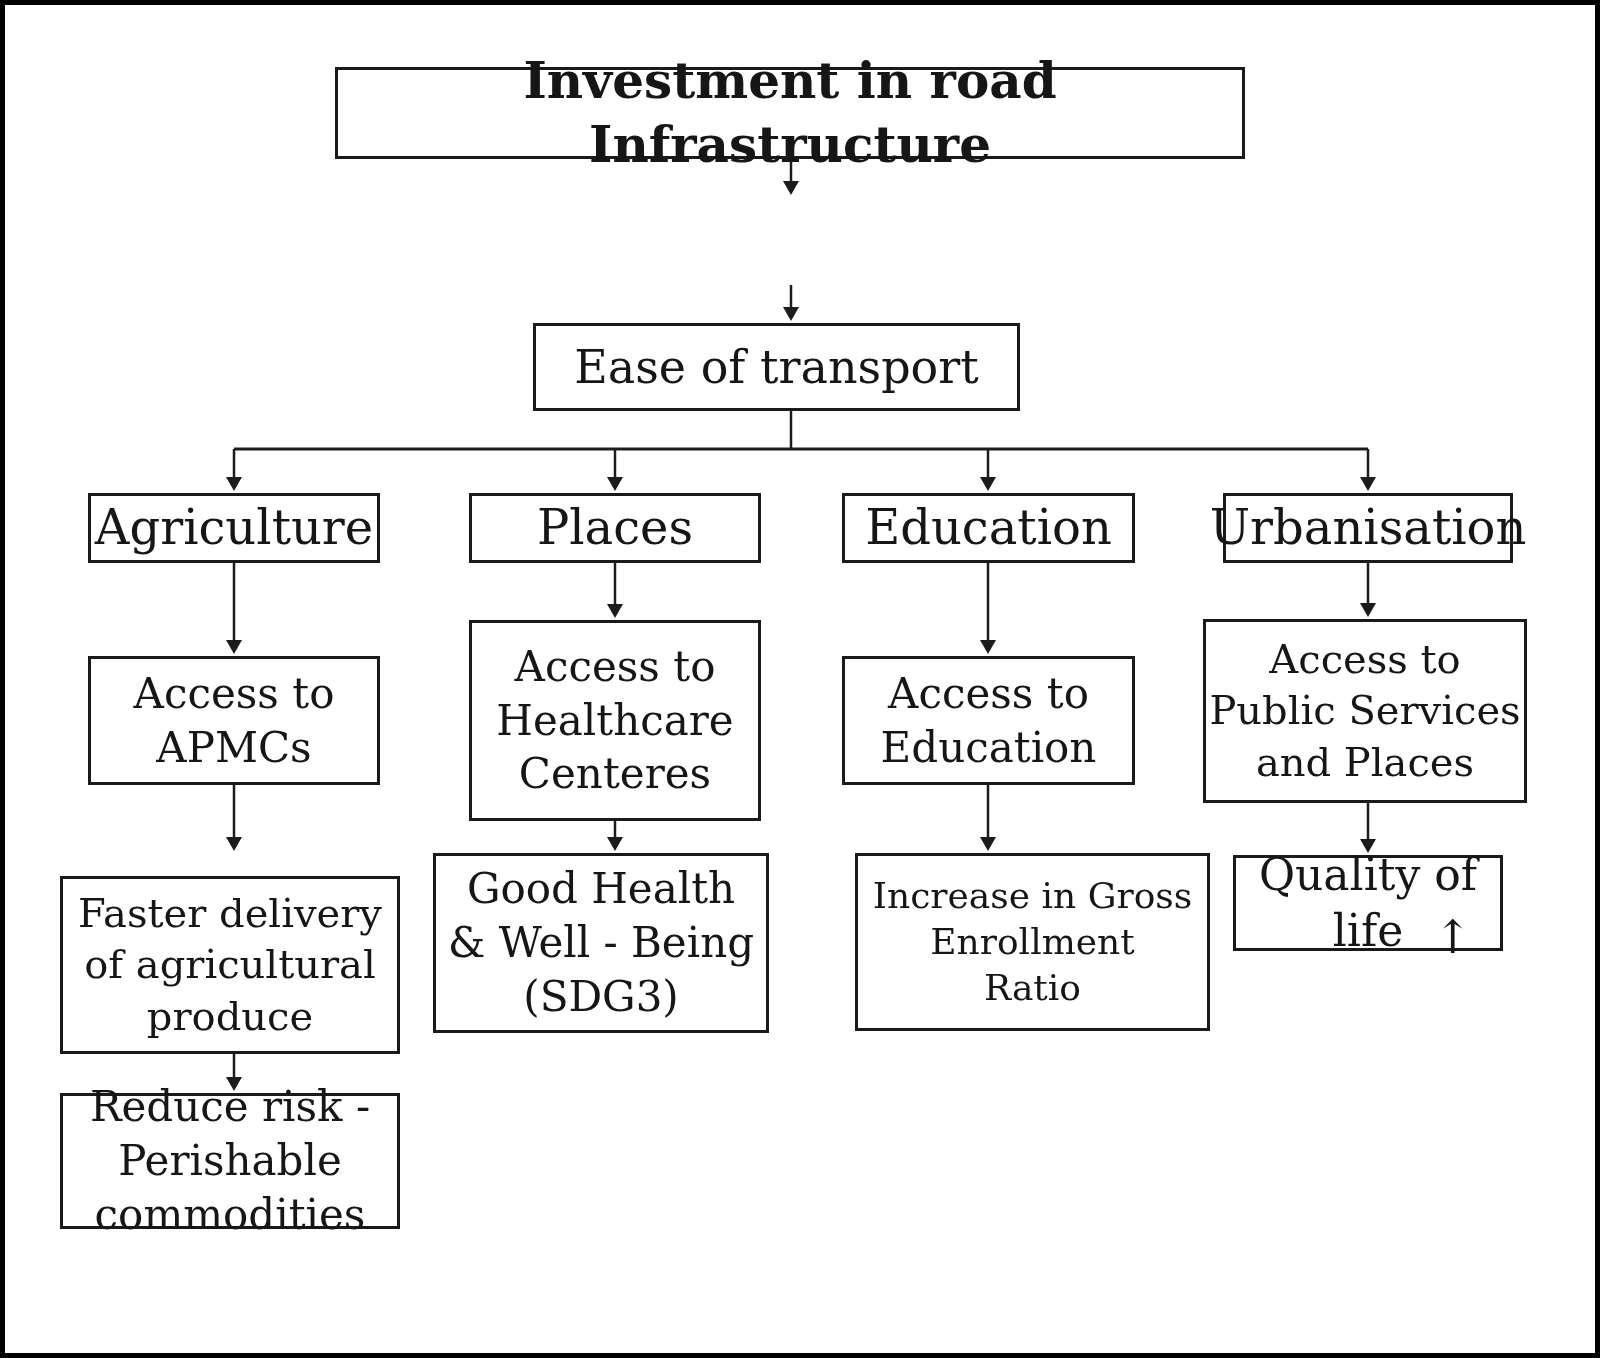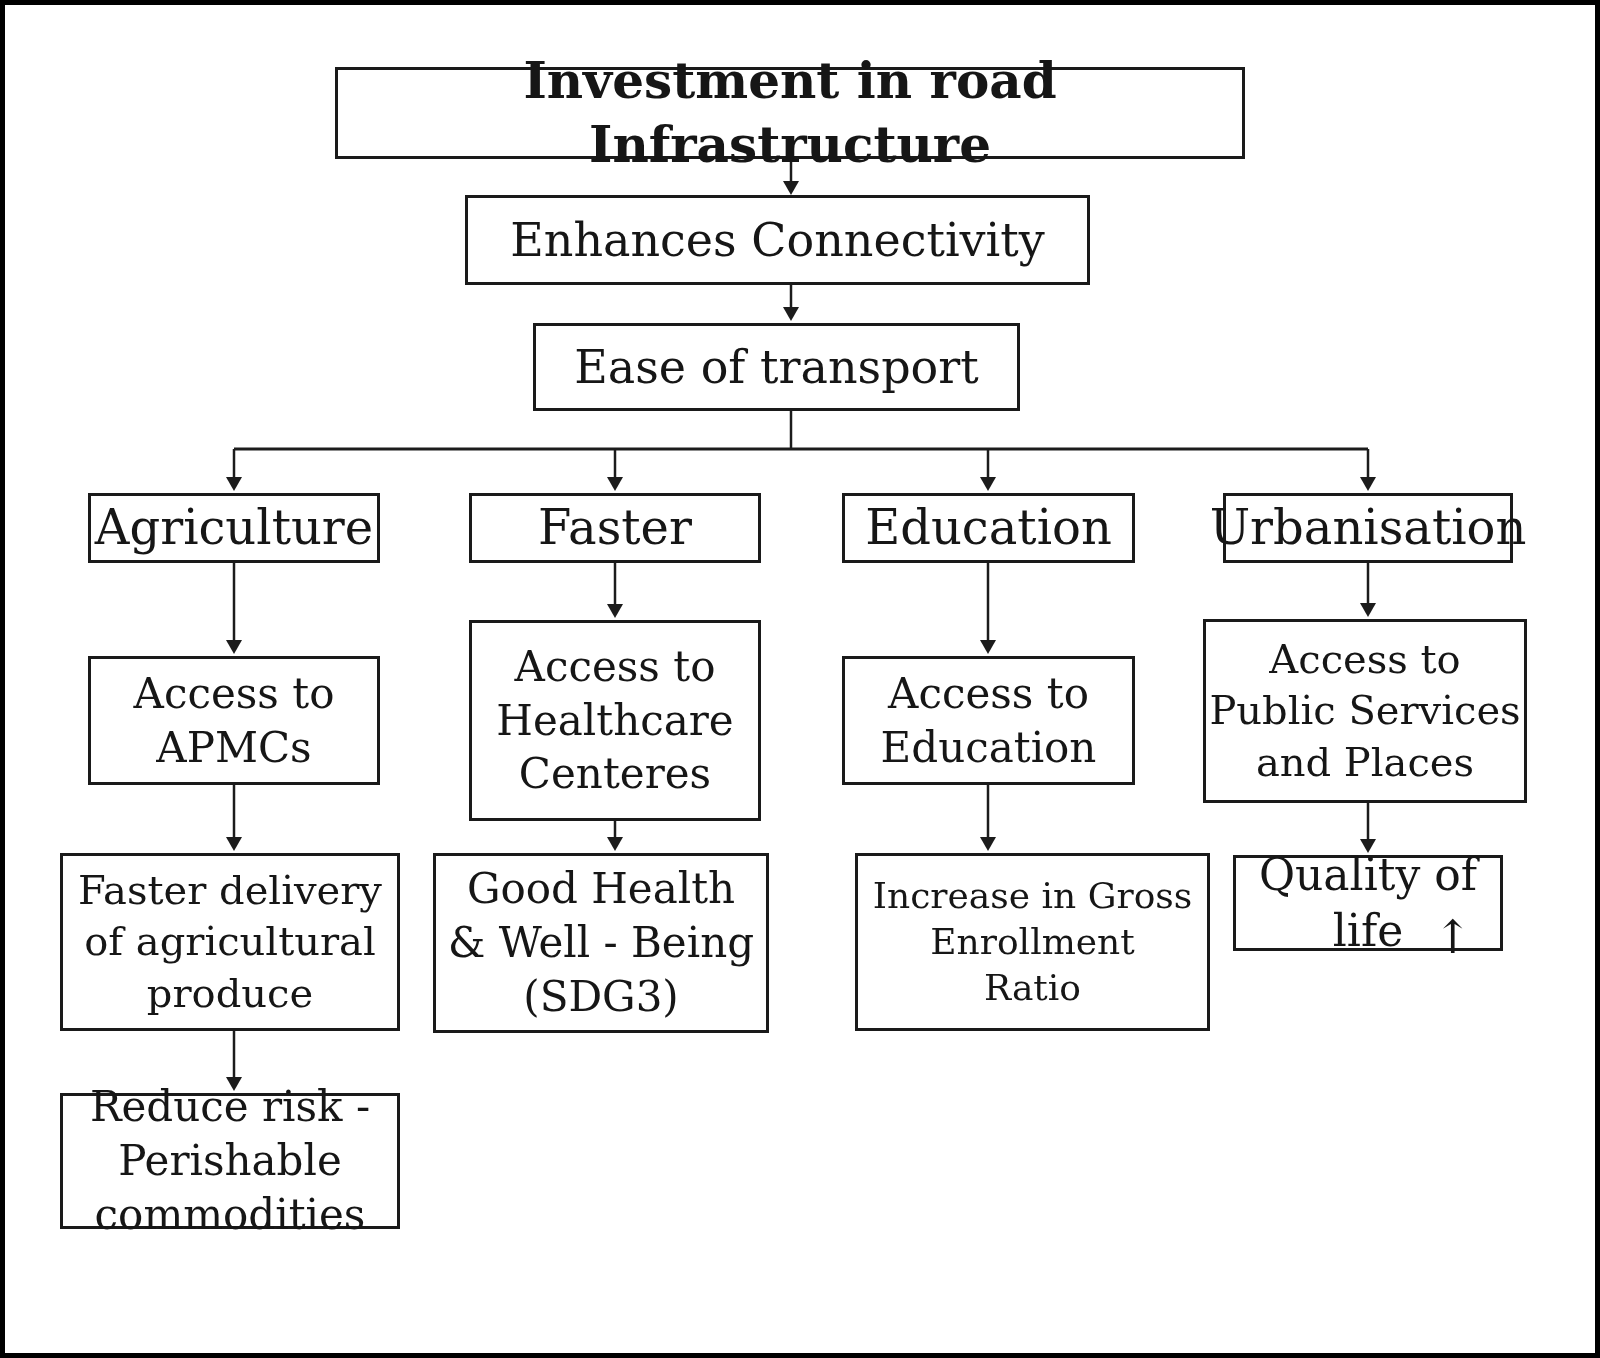--- a/index.html
+++ b/index.html
@@ -80,41 +80,40 @@
       <polygon points="975,832 991,832 983,846"></polygon>
 
     <line x1="1363" y1="558" x2="1363" y2="598"></line>
       <polygon points="1355,598 1371,598 1363,612"></polygon>
     <line x1="1363" y1="798" x2="1363" y2="834"></line>
       <polygon points="1355,834 1371,834 1363,848"></polygon>
   </svg>
 
   <div class="box" style="left:330px;top:62px;width:910px;height:92px;font-size:50px;font-weight:bold;">Investment in road Infrastructure</div>
 
-  <div class="box" style="left:460px;top:190px;width:625px;height:90px;font-size:46px;">Enhances Connectivity</div>
 
   <div class="box" style="left:528px;top:318px;width:487px;height:88px;font-size:46px;">Ease of transport</div>
 
   <div class="box" style="left:83px;top:488px;width:292px;height:70px;font-size:48px;">Agriculture</div>
-  <div class="box" style="left:464px;top:488px;width:292px;height:70px;font-size:48px;">Faster</div>
+  <div class="box" style="left:464px;top:488px;width:292px;height:70px;font-size:48px;">Places</div>
   <div class="box" style="left:837px;top:488px;width:293px;height:70px;font-size:48px;">Education</div>
   <div class="box" style="left:1218px;top:488px;width:290px;height:70px;font-size:48px;">Urbanisation</div>
 
   <div class="box" style="left:83px;top:651px;width:292px;height:129px;font-size:42px;">Access to
 APMCs</div>
   <div class="box" style="left:464px;top:615px;width:292px;height:201px;font-size:42px;">Access to
 Healthcare
 Centeres</div>
   <div class="box" style="left:837px;top:651px;width:293px;height:129px;font-size:42px;">Access to
 Education</div>
   <div class="box" style="left:1198px;top:614px;width:324px;height:184px;font-size:40px;">Access to
 Public Services
 and Places</div>
 
-  <div class="box" style="left:55px;top:848px;width:340px;height:178px;font-size:40px;">Faster delivery
+  <div class="box" style="left:55px;top:871px;width:340px;height:178px;font-size:40px;">Faster delivery
 of agricultural
 produce</div>
   <div class="box" style="left:428px;top:848px;width:336px;height:180px;font-size:42px;">Good Health
 &amp; Well - Being
 (SDG3)</div>
   <div class="box" style="left:850px;top:848px;width:355px;height:178px;font-size:36px;">Increase in Gross
 Enrollment
 Ratio</div>
   <div class="box" style="left:1228px;top:850px;width:270px;height:96px;font-size:44px;">
     <span>Quality of

